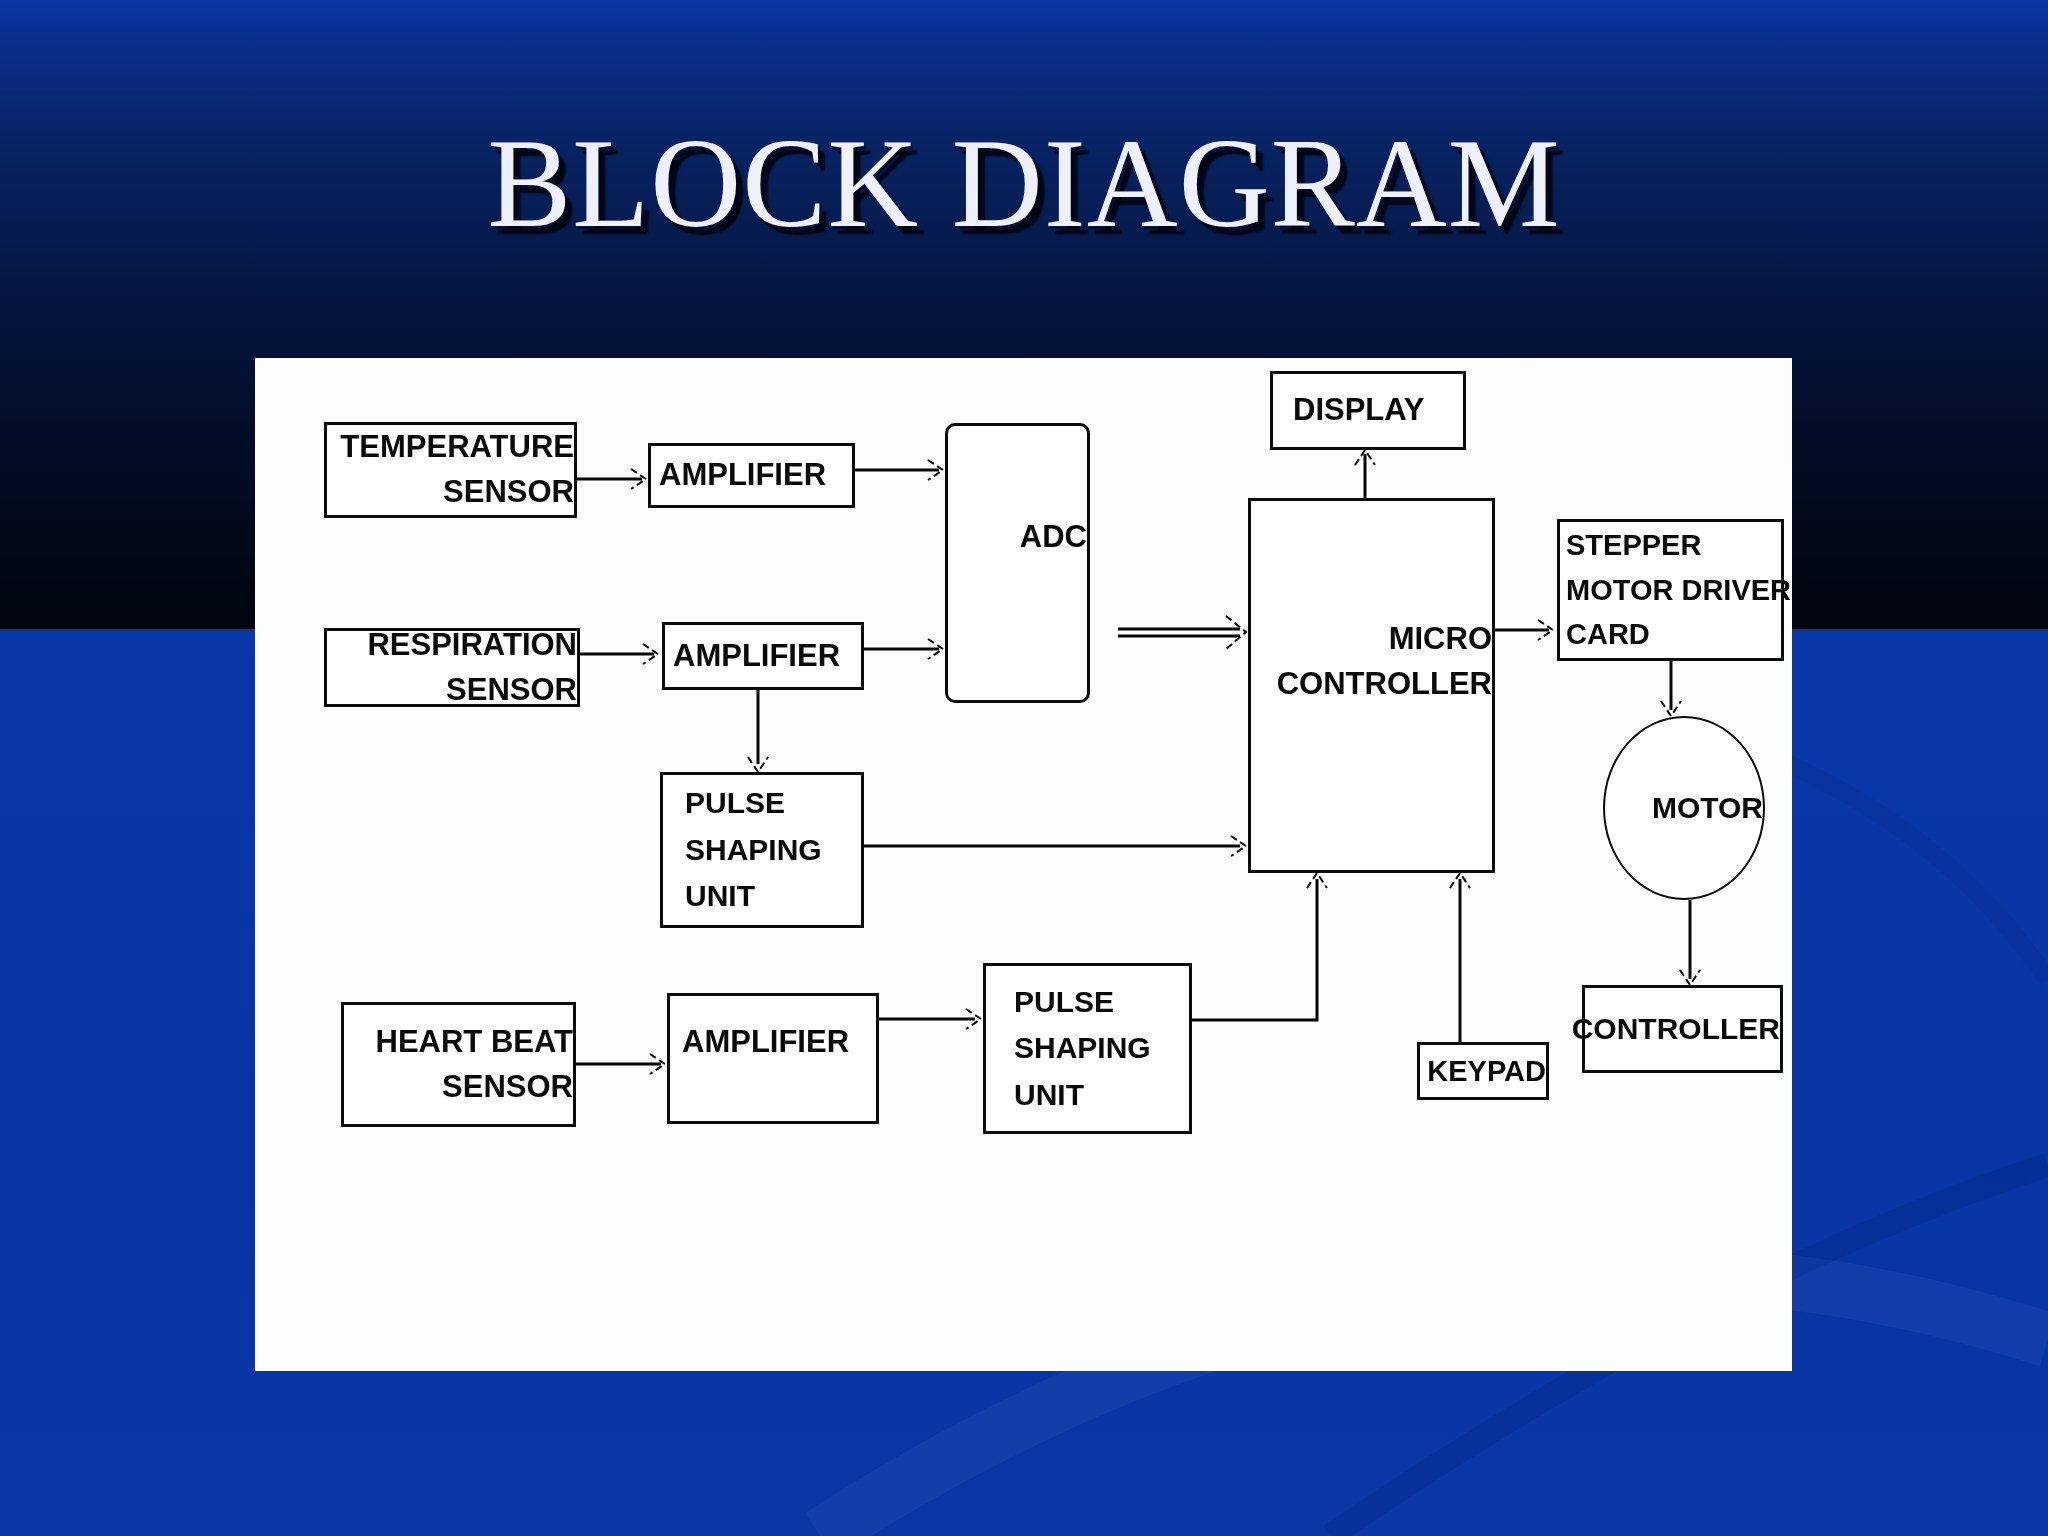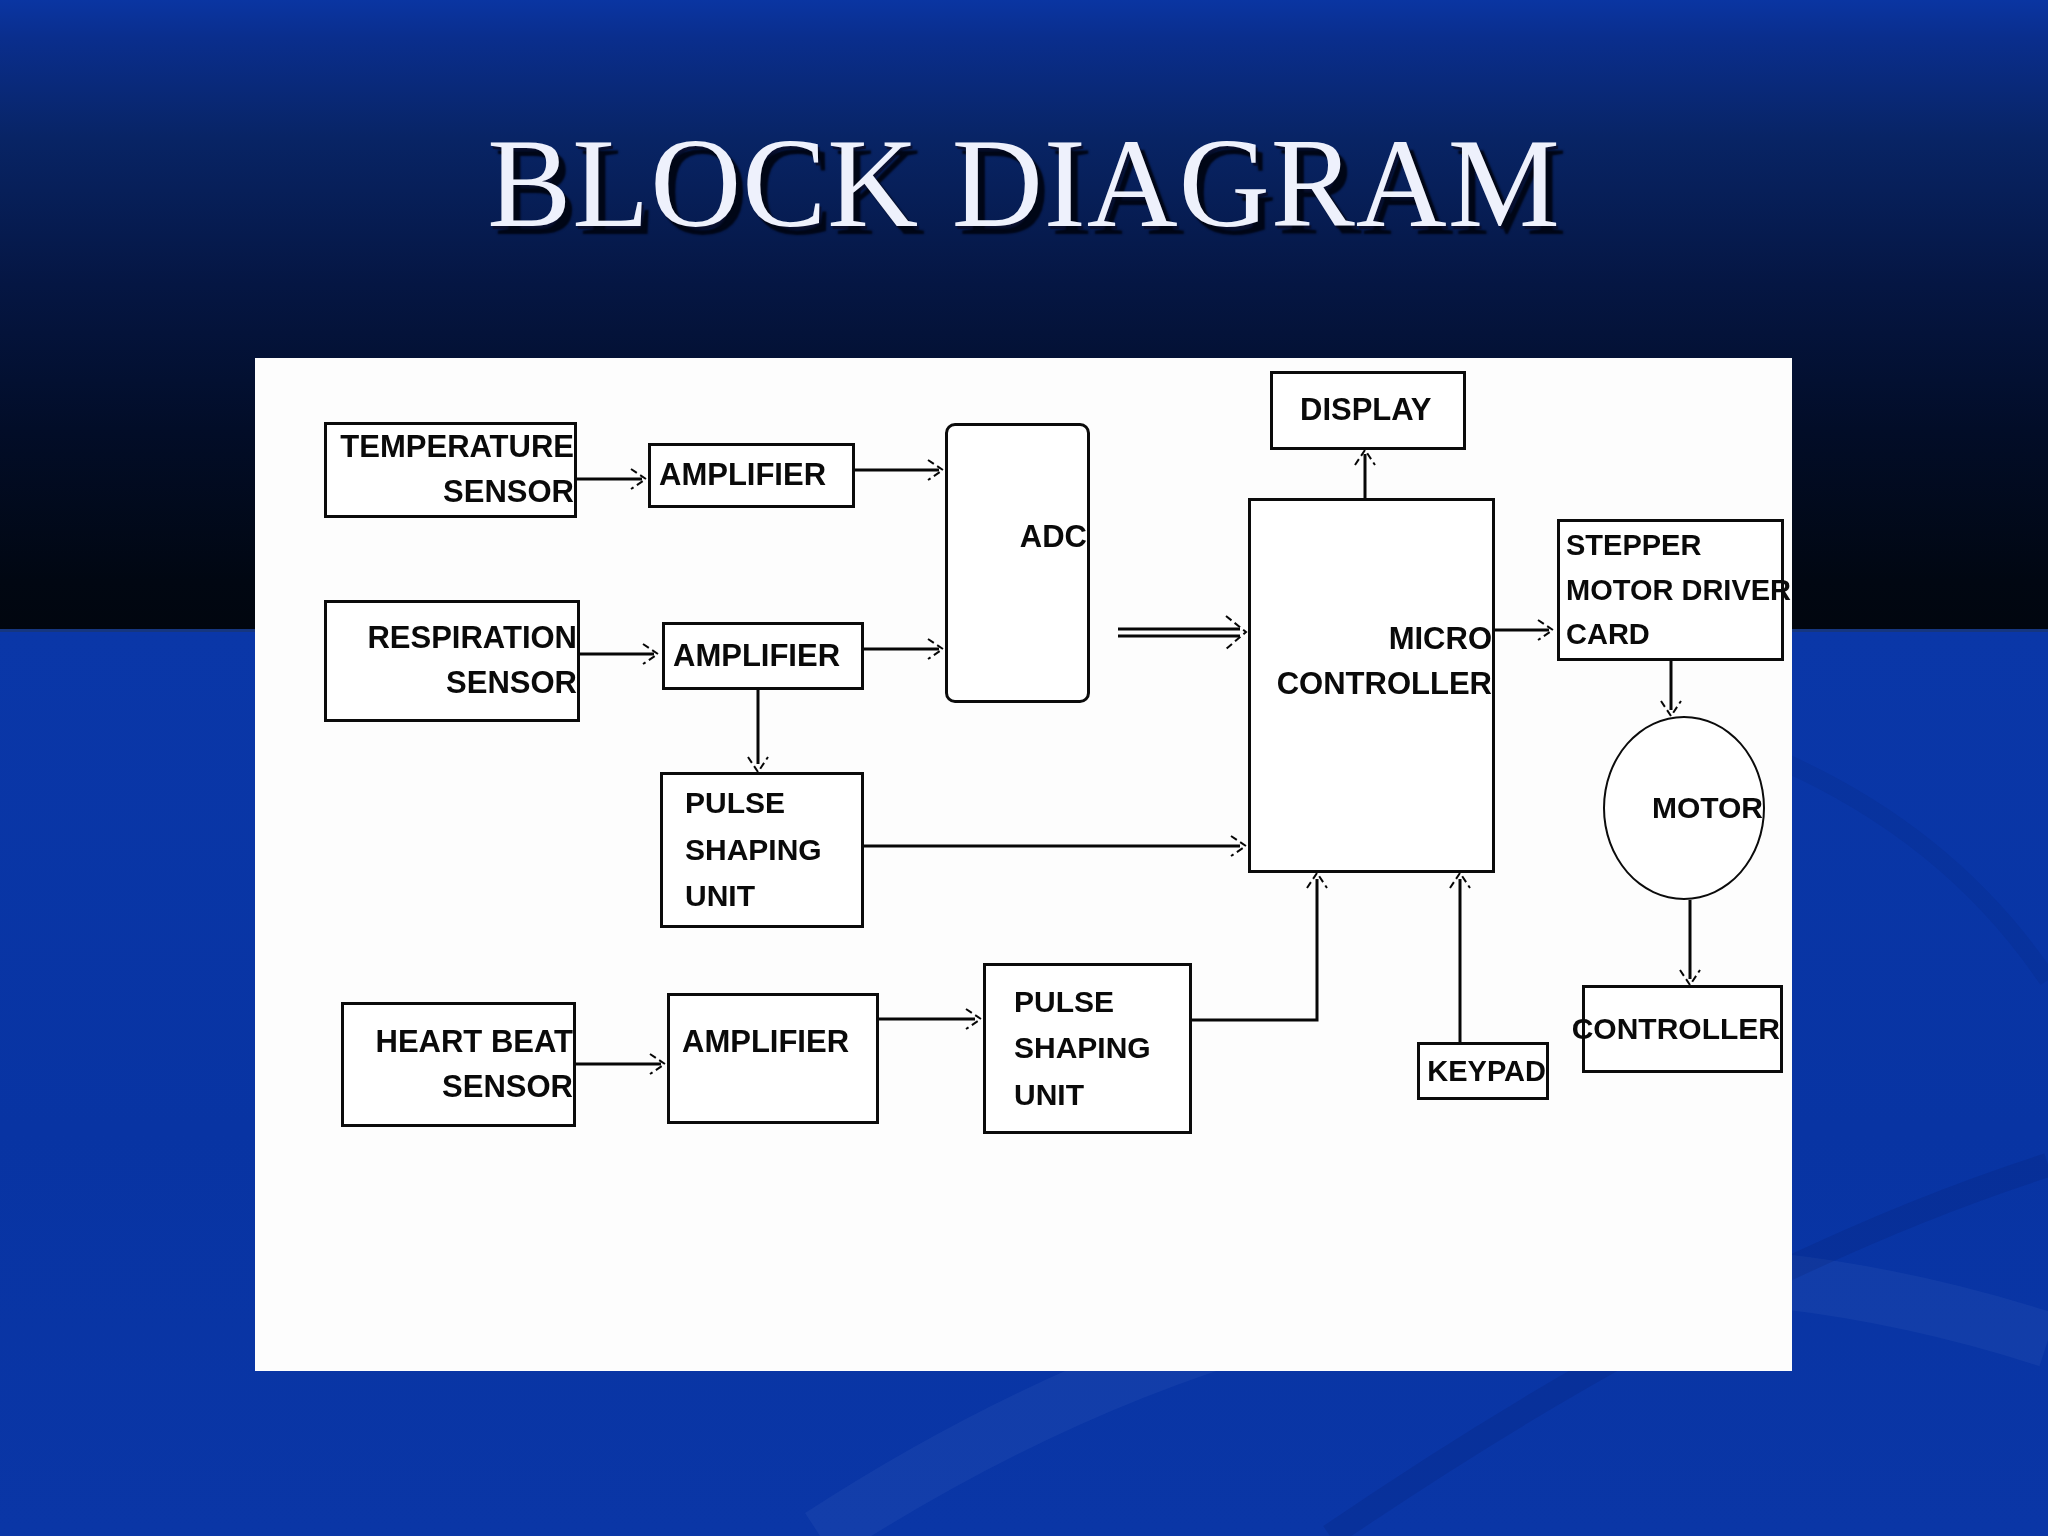--- a/index.html
+++ b/index.html
@@ -120,21 +120,21 @@
   </div>
 
   <div class="node align-left" style="left:648px;top:443px;width:207px;height:65px;padding-left:8px;">
     <span>AMPLIFIER</span>
   </div>
 
   <div class="node" style="left:945px;top:423px;width:145px;height:280px;padding-bottom:52px;border-radius:10px;">
     <span>ADC</span>
   </div>
 
-  <div class="node align-left" style="left:1270px;top:371px;width:196px;height:79px;padding-left:27px;">
+  <div class="node align-left" style="left:1270px;top:371px;width:196px;height:79px;padding-left:20px;">
     <span>DISPLAY</span>
   </div>
 
   <div class="node" style="left:1248px;top:498px;width:247px;height:375px;padding-bottom:48px;">
     <span>MICRO</span>
     <span>CONTROLLER</span>
   </div>
 
   <div class="node align-left" style="left:1557px;top:519px;width:227px;height:142px;padding-left:6px;font-size:29px;line-height:1.55;">
     <span>STEPPER</span>
@@ -143,21 +143,21 @@
   </div>
 
   <div class="node ellipse" style="left:1603px;top:716px;width:162px;height:184px;font-size:30px;">
     <span>MOTOR</span>
   </div>
 
   <div class="node" style="left:1582px;top:985px;width:201px;height:88px;font-size:30px;">
     <span>CONTROLLER</span>
   </div>
 
-  <div class="node" style="left:324px;top:600px;width:256px;height:122px;">
+  <div class="node" style="left:324px;top:628px;width:256px;height:79px;">
     <span>RESPIRATION</span>
     <span>SENSOR</span>
   </div>
 
   <div class="node align-left" style="left:662px;top:622px;width:202px;height:68px;padding-left:8px;">
     <span>AMPLIFIER</span>
   </div>
 
   <div class="node align-left" style="left:660px;top:772px;width:204px;height:156px;padding-left:22px;font-size:30px;line-height:1.55;">
     <span>PULSE</span>

